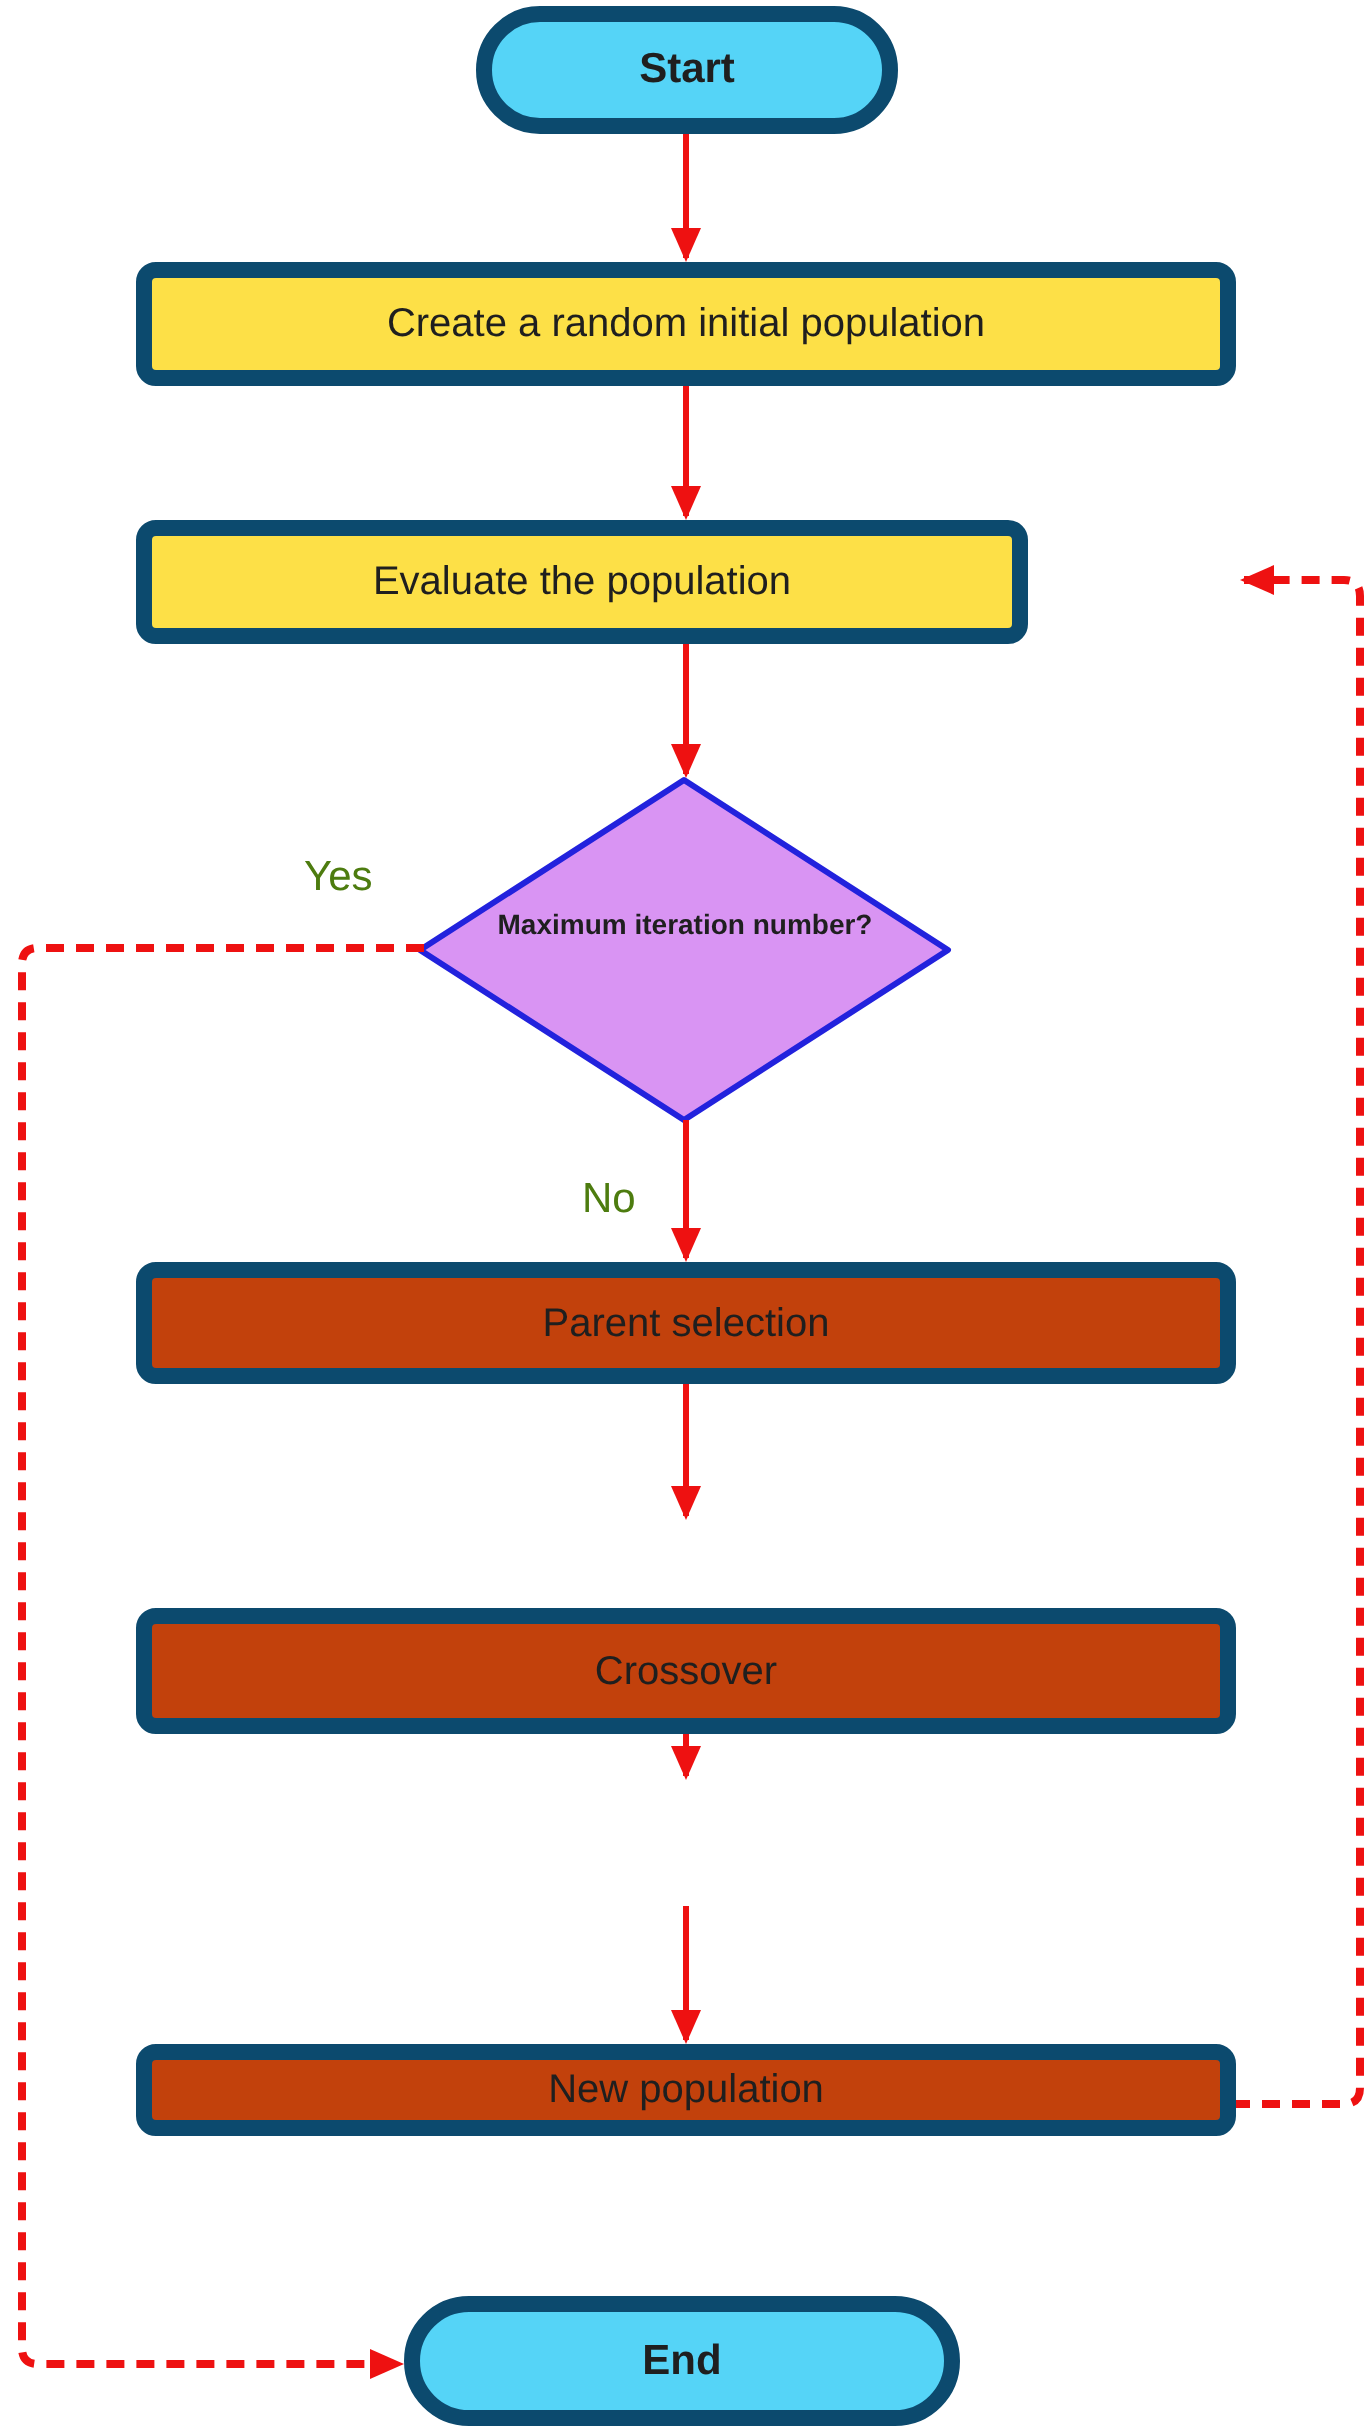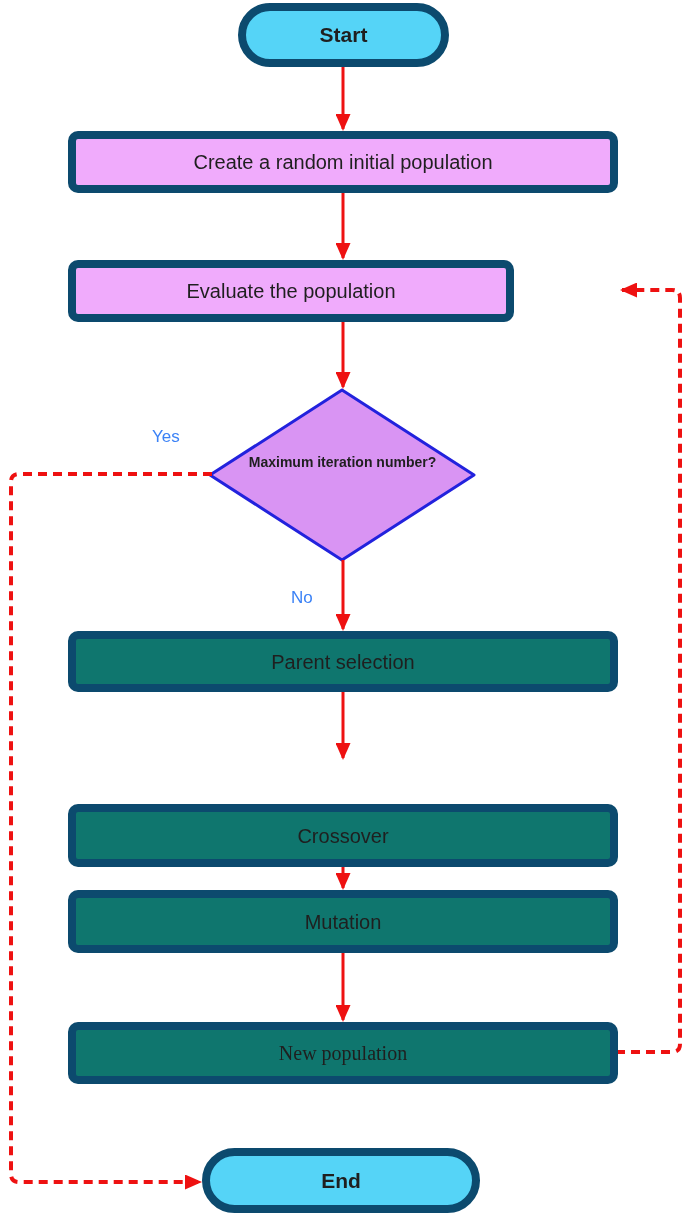--- a/index.html
+++ b/index.html
@@ -37,49 +37,49 @@
   }
   .terminator {
     border-radius: 33px;
     background: #55D4F7;
     font-weight: bold;
     font-size: 21px;
   }
   .proc {
     border-radius: 10px;
   }
-  .proc-gray { background: #f0abfc; text-align: right; }
-  .proc-green { background: #0f766e; }
+  .proc-gray { background: #fde047; text-align: right; }
+  .proc-green { background: #c2410c; }
 
   #n-start     { left: 238px; top: 3px;    width: 211px; height: 64px; }
   #n-create    { left: 68px;  top: 131px;  width: 550px; height: 62px; }
   #n-evaluate  { left: 68px;  top: 260px;  width: 446px; height: 62px; }
   #n-parent    { left: 68px;  top: 631px;  width: 550px; height: 61px; }
   #n-crossover { left: 68px;  top: 760px;  width: 550px; height: 63px; margin-top: 44px; }
   #n-mutation  { left: 68px;  top: 890px;  width: 550px; height: 63px; }
-  #n-newpop    { left: 68px;  top: 1022px; width: 550px; height: 62px; font-family: Liberation Serif, serif; }
+  #n-newpop    { left: 68px;  top: 1022px; width: 550px; height: 46px; }
   #n-end       { left: 202px; top: 1148px; width: 278px; height: 65px; }
 
   .decision-label {
     position: absolute;
     z-index: 3;
     left: 232px;
     top: 453px;
     width: 221px;
     text-align: center;
     font-weight: bold;
     font-size: 14px;
     color: #1F1F1F;
     line-height: 1.32;
   }
   .edge-label {
     position: absolute;
     z-index: 3;
-    font-size: 17px;
-    color: #3b82f6;
+    font-size: 21px;
+    color: #4d7c0f;
   }
   #lbl-yes { left: 152px; top: 427px; }
   #lbl-no  { left: 291px; top: 588px; }
 </style>
 </head>
 <body>
 
 <div class="stage">
 
   <svg class="connector-layer" viewBox="0 0 685 1218" xmlns="http://www.w3.org/2000/svg">
@@ -122,23 +122,20 @@
   <div class="edge-label" id="lbl-no">No</div>
 
   <div class="node proc proc-green" id="n-parent">
     <span>Parent selection</span>
   </div>
 
   <div class="node proc proc-green" id="n-crossover">
     <span>Crossover</span>
   </div>
 
-  <div class="node proc proc-green" id="n-mutation">
-    <span>Mutation</span>
-  </div>
 
   <div class="node proc proc-green" id="n-newpop">
     <span>New population</span>
   </div>
 
   <div class="node terminator" id="n-end">
     <span>End</span>
   </div>
 
 </div>

